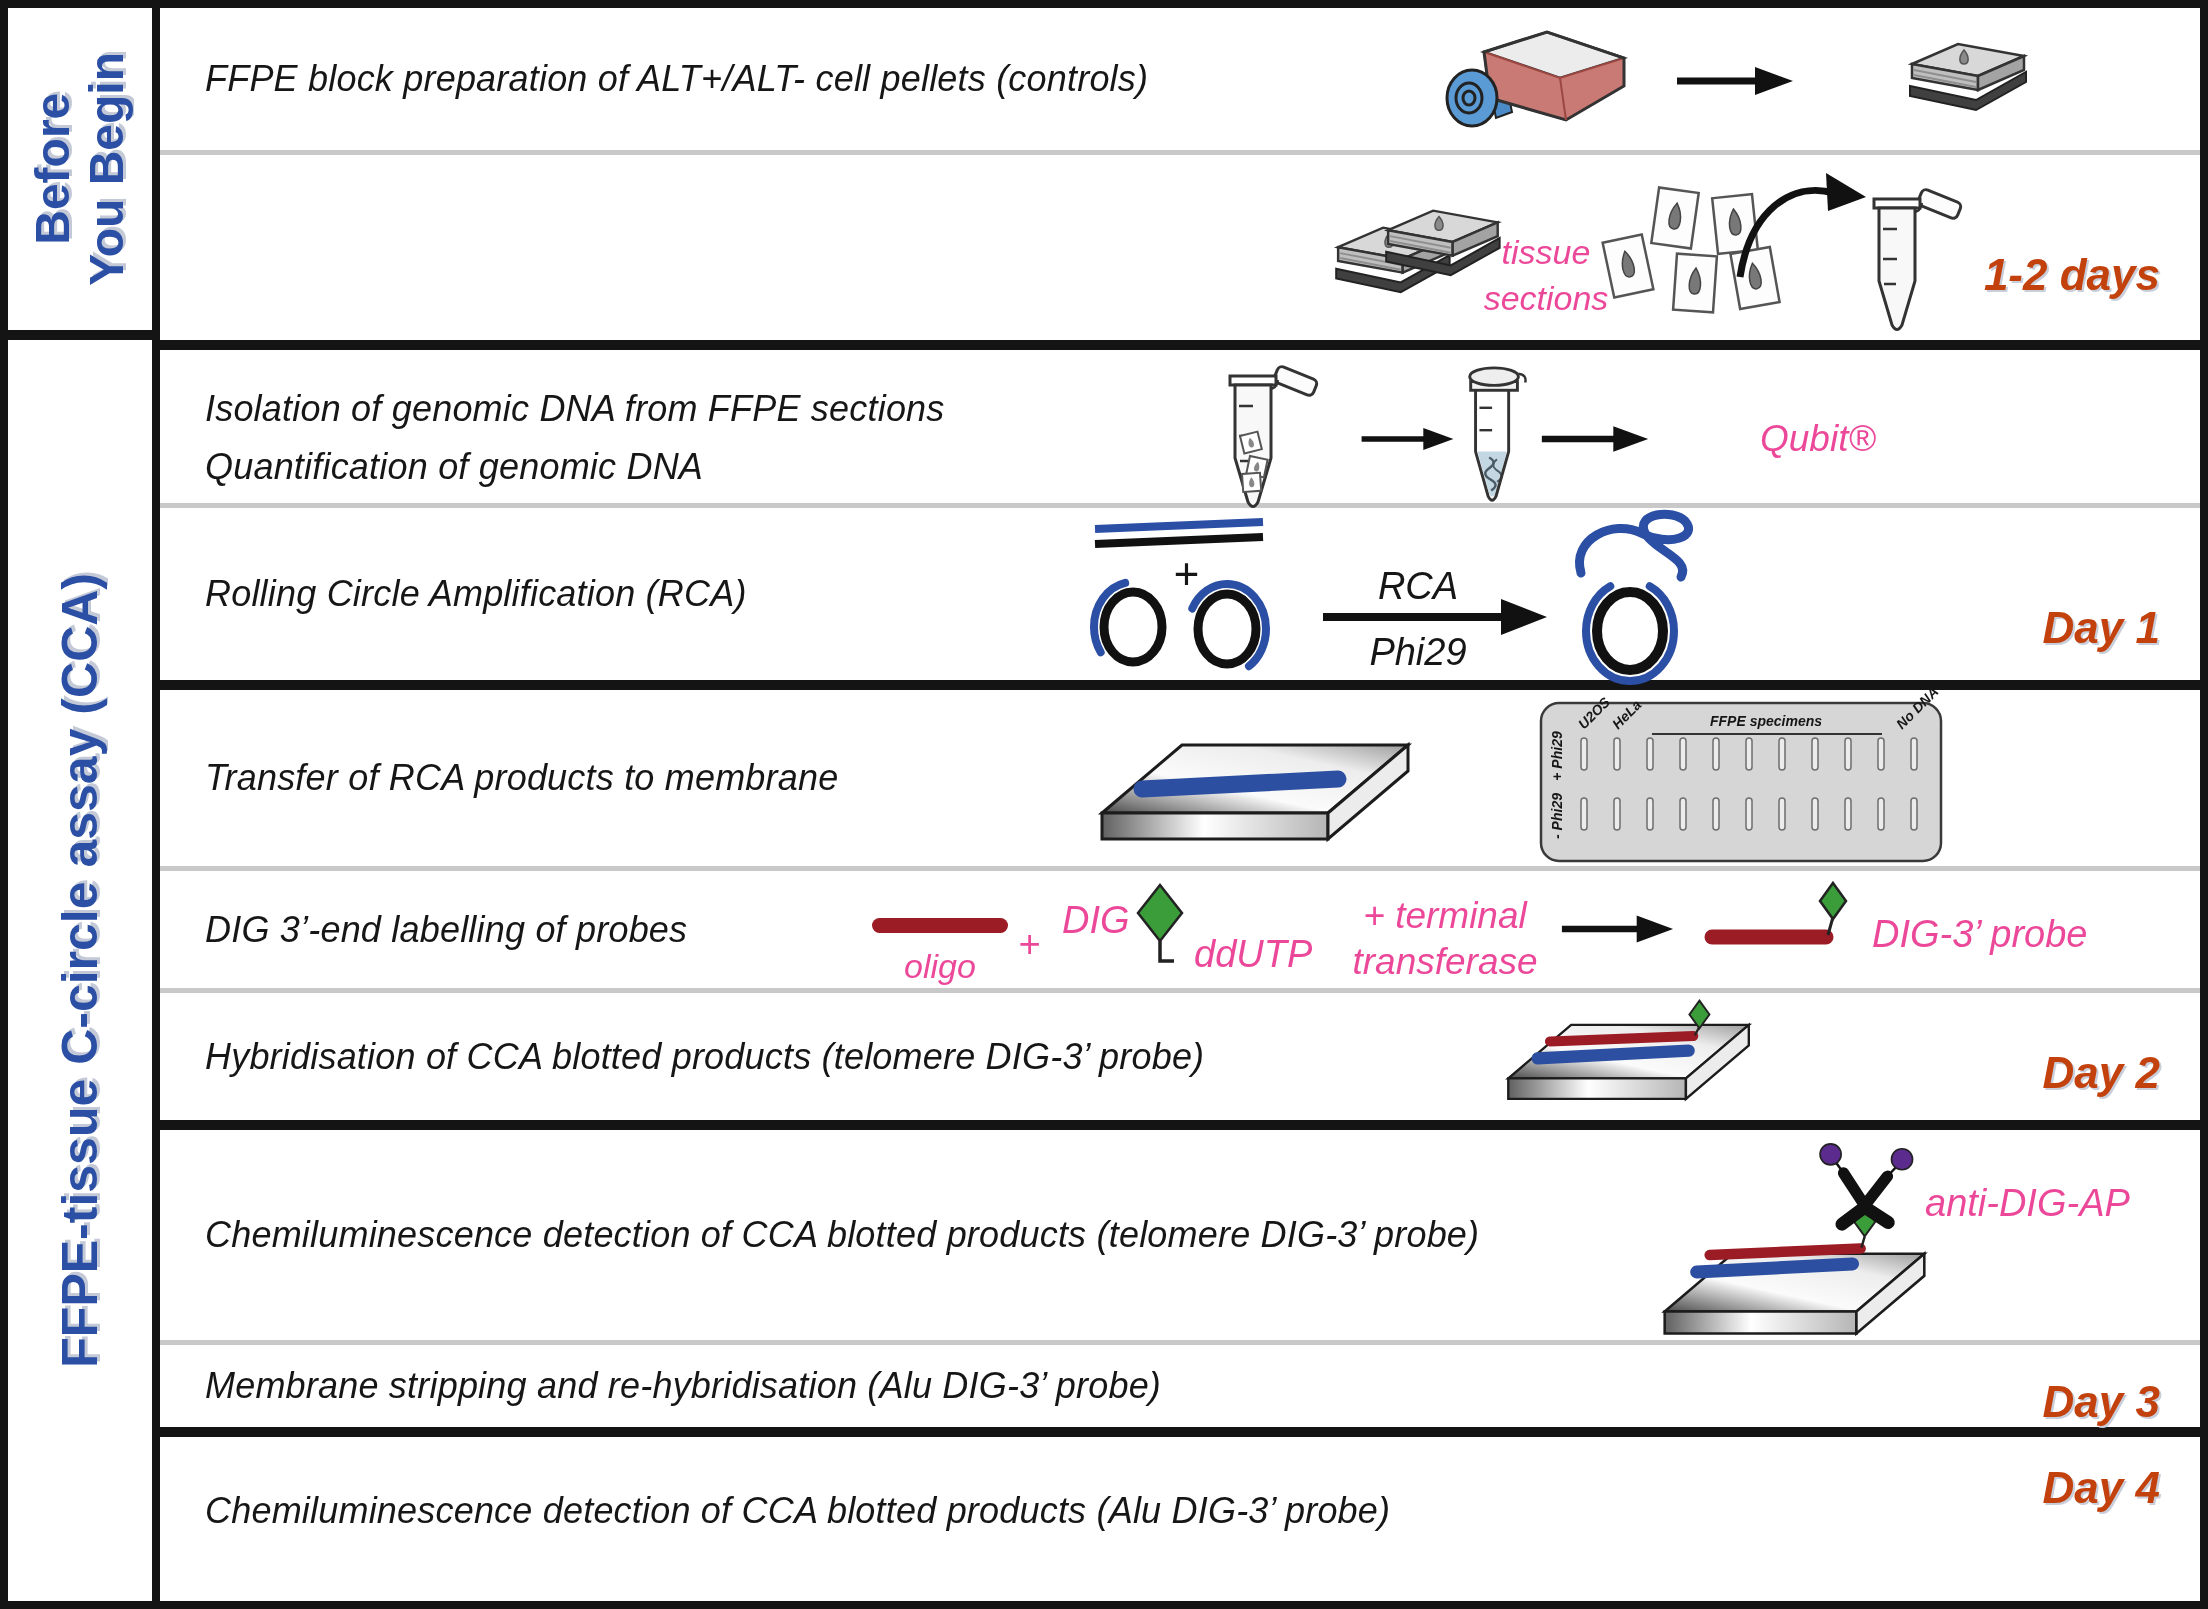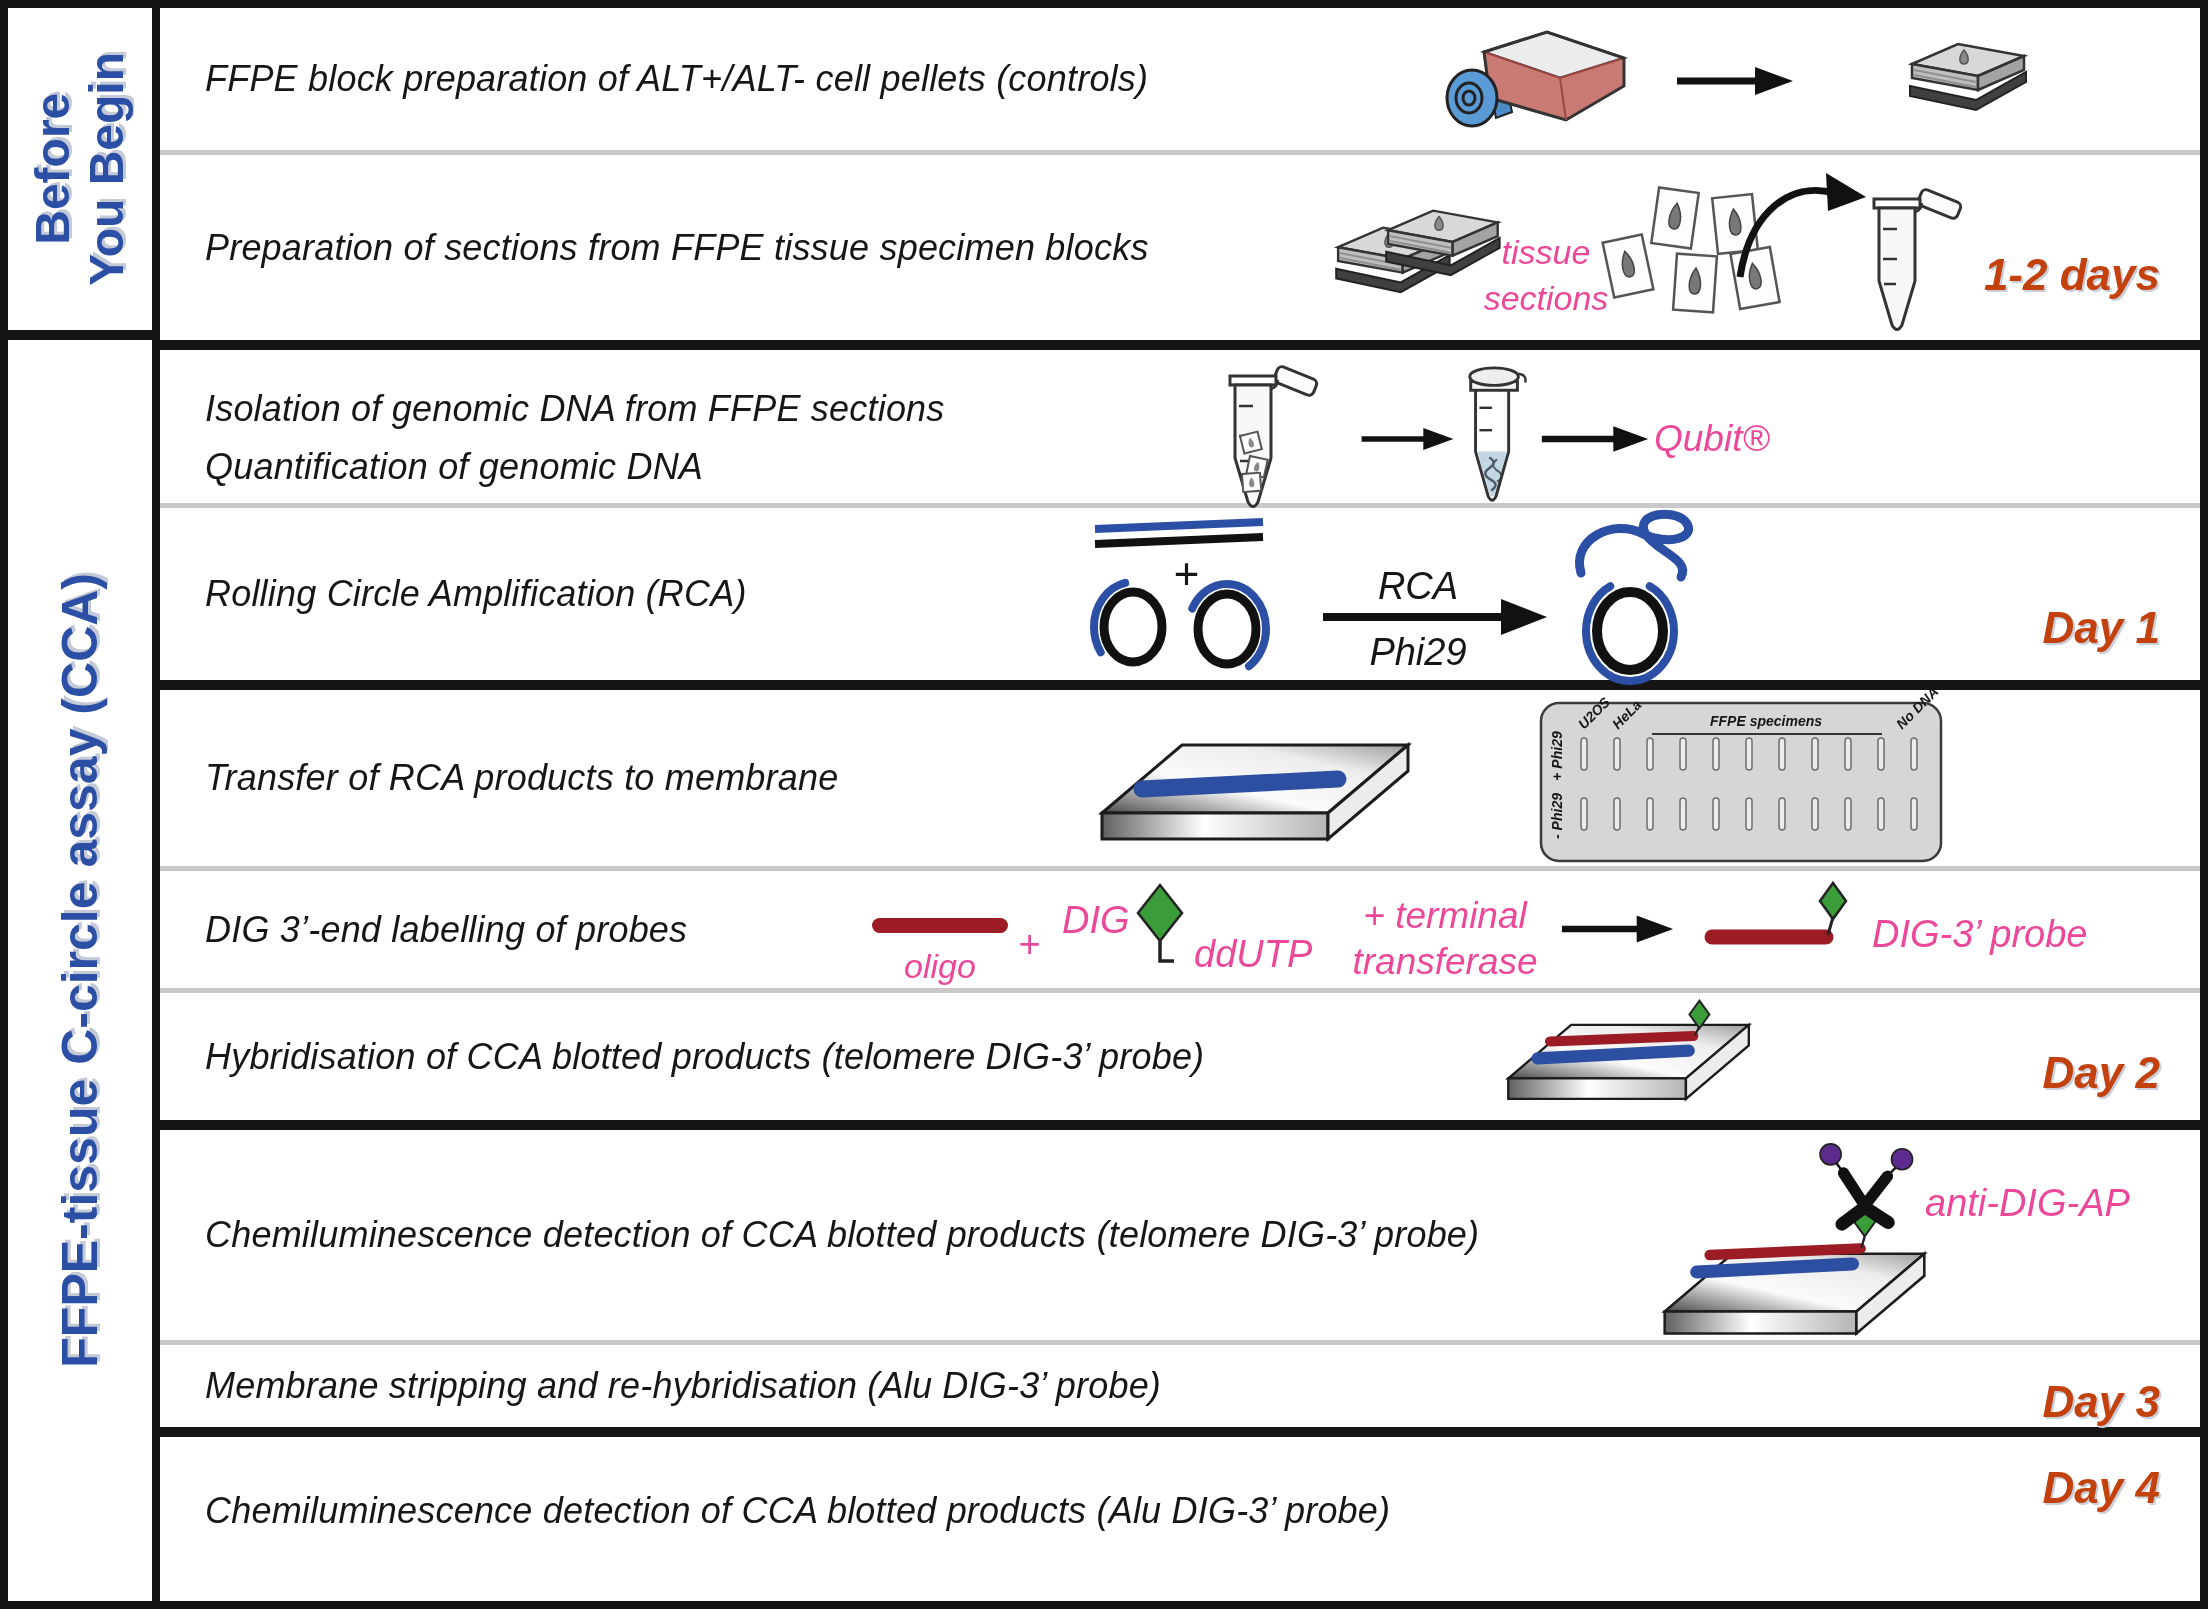--- a/index.html
+++ b/index.html
@@ -121,21 +121,20 @@
       </svg>
       <svg class="icon" style="left:1515px;top:55px;width:120px;height:36px" viewBox="0 0 120 36">
           <use href="#sym-arrow"></use>
         </svg>
       <svg class="icon" style="left:1738px;top:20px;width:132px;height:92px" viewBox="0 0 132 92">
           <use href="#sym-cassette"></use>
         </svg>
     </section>
 
     <section class="row r2 heavy">
-      <div class="step-label">Preparation of sections from FFPE tissue specimen blocks</div>
       <svg class="icon" style="left:1164px;top:57px;width:130px;height:90px" viewBox="0 0 132 92">
           <use href="#sym-cassette"></use>
         </svg>
       <svg class="icon" style="left:1214px;top:40px;width:130px;height:90px" viewBox="0 0 132 92">
           <use href="#sym-cassette"></use>
         </svg>
       <div class="annot center tsections" style="left:1296px;top:75px">tissue sections</div>
       <svg class="icon" style="left:1445px;top:80px;width:46px;height:62px;transform:rotate(-12deg)" viewBox="0 0 46 62">
           <use href="#sym-slide"></use>
         </svg>
@@ -192,21 +191,21 @@
         <path d="M24,26 L24,90 L37,136 Q41,144 45,136 L58,90 L58,26 Z" fill="none" stroke="#333" stroke-width="3"></path>
         <line x1="28" y1="45" x2="41" y2="45" stroke="#333" stroke-width="2.5"></line>
         <line x1="28" y1="68" x2="41" y2="68" stroke="#333" stroke-width="2.5"></line>
         <rect x="19" y="18" width="48" height="9" fill="#f2f2f2" stroke="#333" stroke-width="3"></rect>
         <ellipse cx="43" cy="13" rx="25" ry="9" fill="#eee" stroke="#333" stroke-width="3"></ellipse>
         <path d="M68,10 q9,1 7,9" stroke="#333" stroke-width="2.5" fill="none"></path>
       </svg>
       <svg class="icon" style="left:1380px;top:71px;width:110px;height:36px" viewBox="0 0 120 36">
           <use href="#sym-arrow"></use>
         </svg>
-      <div class="annot qubit" style="left:1494px;top:68px">Qubit®</div>
+      <div class="annot qubit" style="left:1600px;top:68px">Qubit®</div>
     </section>
 
     <section class="row r4 heavy">
       <div class="step-label">Rolling Circle Amplification (RCA)</div>
       <svg class="icon" style="left:925px;top:5px;width:620px;height:165px" viewBox="0 0 620 165">
         <line x1="10" y1="16" x2="178" y2="9" stroke="#2b4fa4" stroke-width="8"></line>
         <line x1="10" y1="31" x2="178" y2="24" stroke="#111" stroke-width="8"></line>
         <text x="88" y="76" font-size="44" fill="#161616">+</text>
         <ellipse cx="48" cy="114" rx="29" ry="35" fill="none" stroke="#111" stroke-width="9"></ellipse>
         <ellipse cx="48" cy="114" rx="39" ry="45" fill="none" stroke="#2b4fa4" stroke-width="8" pathLength="100" stroke-dasharray="32 68" stroke-dashoffset="60" stroke-linecap="round"></ellipse>

